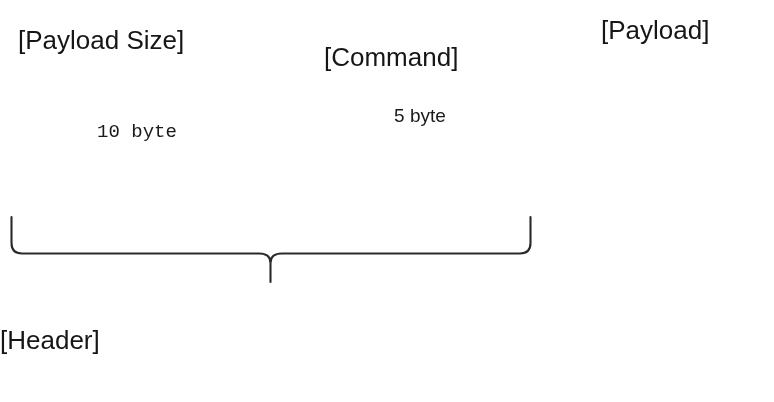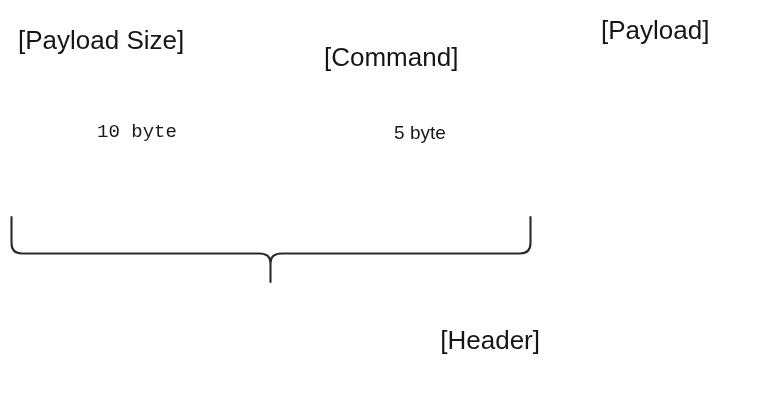--- a/index.html
+++ b/index.html
@@ -33,40 +33,40 @@
   .size-label {
     position: absolute;
     font-size: 19px;
     line-height: 1;
     color: #1a1a1a;
     white-space: nowrap;
     text-align: center;
     font-weight: 400;
   }
   #size-payload-size { left: 57px;  top: 123px; width: 160px; font-family: Liberation Mono, monospace; }
-  #size-command      { left: 340px; top: 123px; width: 160px; }
+  #size-command      { left: 340px; top: 106px; width: 160px; }
 
   #brace-wrap {
     position: absolute;
     left: 0px;
     top: 210px;
     width: 560px;
     height: 85px;
   }
   #brace-wrap svg {
     display: block;
     overflow: visible;
   }
 
   #label-header {
     position: absolute;
     left: 0px;
     top: 327px;
     width: 540px;
-    text-align: right;
+    text-align: left;
     font-size: 26px;
     line-height: 1;
     color: #161616;
     white-space: nowrap;
     font-weight: 400;
   }
 </style>
 </head>
 <body>
 

